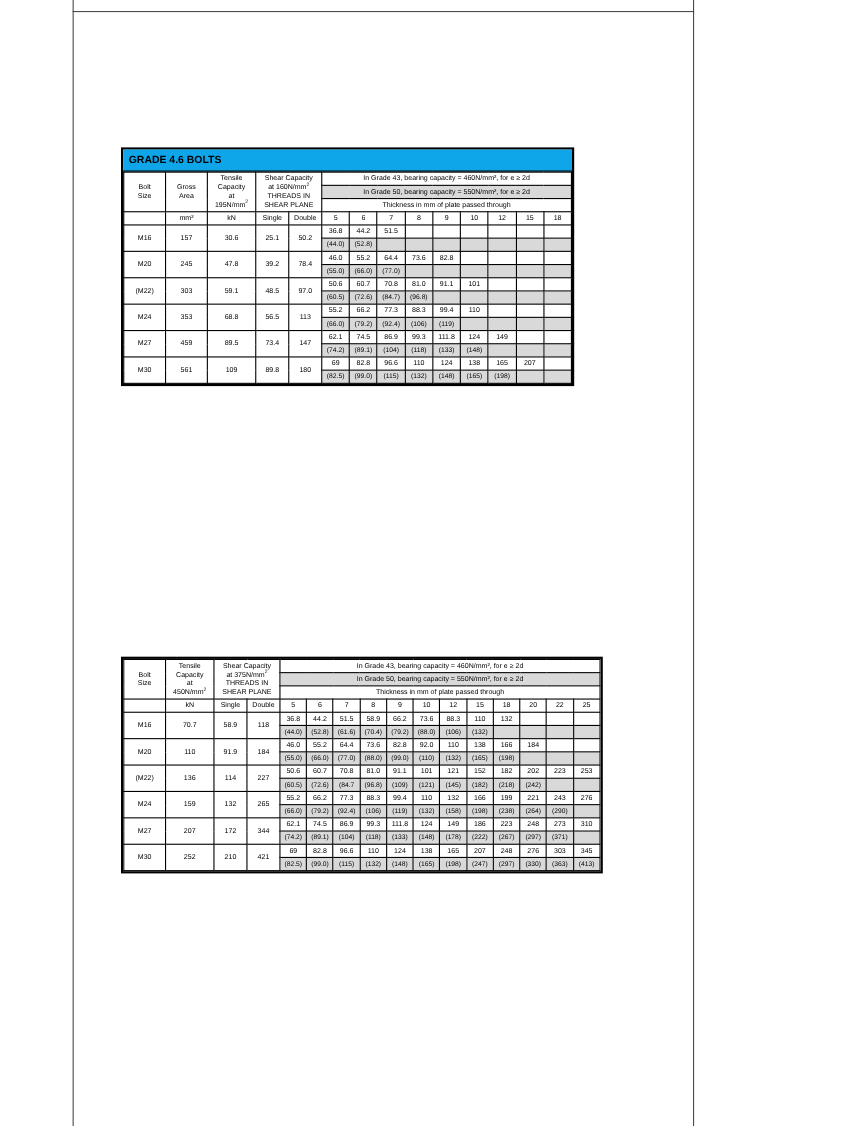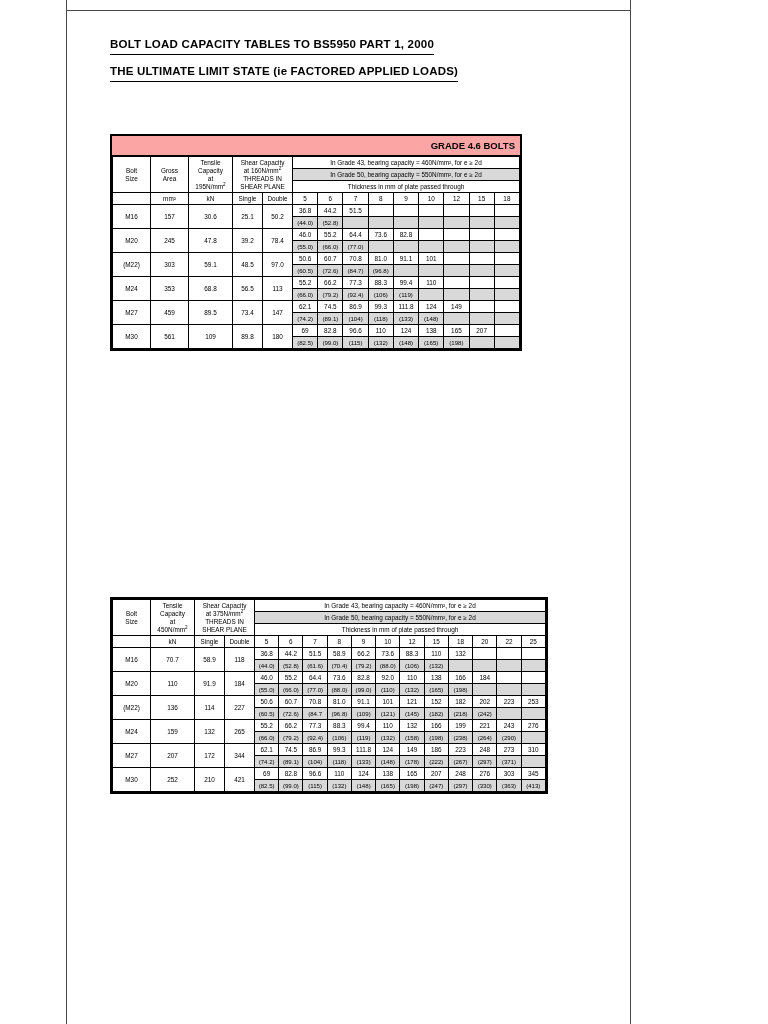--- a/index.html
+++ b/index.html
@@ -75,22 +75,21 @@
   #tbl88 {
     left: 110px;
     top: 597px;
     width: 438px;
   }
   .grade-label {
     font-size: 9.5px;
     font-weight: bold;
     padding: 4px 5px 4px 5px;
     border-bottom: 1px solid #000;
-    background: #fca5a5;
-    text-align: right;
+    background: #0ea5e9;
   }
   table.bolt {
     border-collapse: collapse;
     width: 100%;
     table-layout: fixed;
     font-size: 6.4px;
   }
   table.bolt td, table.bolt th {
     border: 1px solid #000;
     text-align: center;
@@ -115,24 +114,20 @@
 </style>
 </head>
 <body>
 
 <div id="page">
 
   <div class="frame-left"></div>
   <div class="frame-right"></div>
   <div class="frame-top"></div>
 
-  <div class="title-block">
-    <div><span class="title-line">BOLT LOAD CAPACITY TABLES TO BS5950 PART 1, 2000</span></div>
-    <div><span class="title-line">THE ULTIMATE LIMIT STATE (ie FACTORED APPLIED LOADS)</span></div>
-  </div>
 
   <div class="tbl-wrap" id="tbl46">
     <div class="grade-label">GRADE 4.6 BOLTS</div>
     <table class="bolt">
       <colgroup>
         <col style="width:38px">
           <col style="width:38px">
           <col style="width:44px">
           <col style="width:30px">
           <col style="width:30px">

